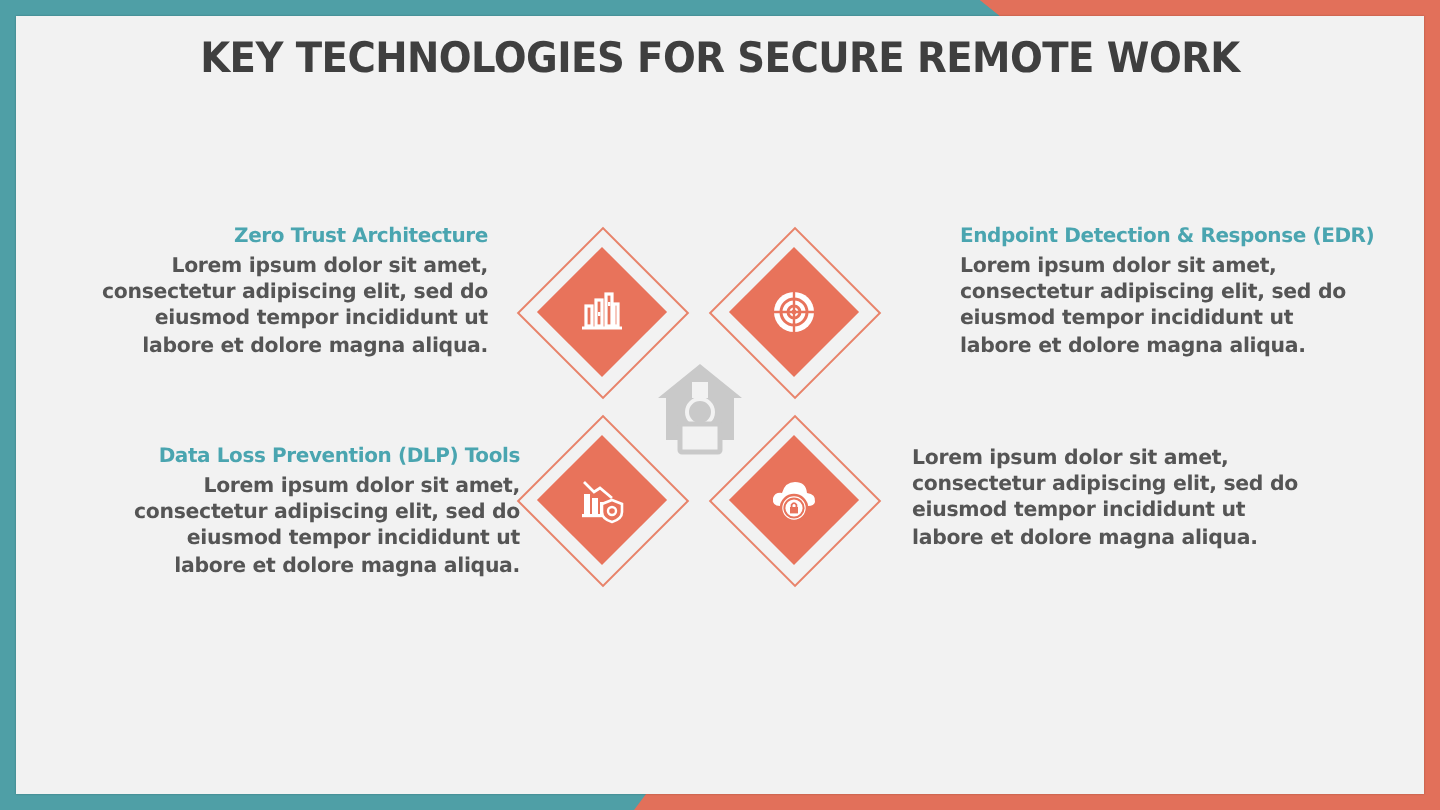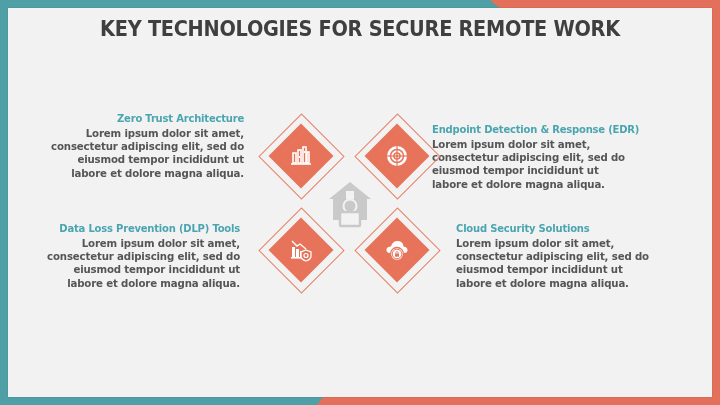--- a/index.html
+++ b/index.html
@@ -34,42 +34,41 @@
 <div class="block left" style="left:4px; top:113px;">
   <h3>Zero Trust Architecture</h3>
   <p>
     <span>Lorem ipsum dolor sit amet,</span><br>
     <span>consectetur adipiscing elit, sed do</span><br>
     <span>eiusmod tempor incididunt ut</span><br>
     <span>labore et dolore magna aliqua.</span>
   </p>
 </div>
 
-<div class="block right" style="left:432px; top:113px;margin-top:11px;">
+<div class="block right" style="left:480px; top:113px;">
   <h3>Endpoint Detection &amp; Response (EDR)</h3>
   <p>
     <span>Lorem ipsum dolor sit amet,</span><br>
     <span>consectetur adipiscing elit, sed do</span><br>
     <span>eiusmod tempor incididunt ut</span><br>
     <span>labore et dolore magna aliqua.</span>
   </p>
 </div>
 
-<div class="block left" style="left:0; top:223px;">
+<div class="block left" style="left:20px; top:223px;">
   <h3>Data Loss Prevention (DLP) Tools</h3>
   <p>
     <span>Lorem ipsum dolor sit amet,</span><br>
     <span>consectetur adipiscing elit, sed do</span><br>
     <span>eiusmod tempor incididunt ut</span><br>
     <span>labore et dolore magna aliqua.</span>
   </p>
 </div>
 
 <div class="block right" style="left:456px; top:223px;">
-  <h3>Cloud Security Solutions</h3>
   <p>
     <span>Lorem ipsum dolor sit amet,</span><br>
     <span>consectetur adipiscing elit, sed do</span><br>
     <span>eiusmod tempor incididunt ut</span><br>
     <span>labore et dolore magna aliqua.</span>
   </p>
 </div>
 
 <div class="diamond" style="left:301px; top:156px;">
   <div class="outer"></div>

